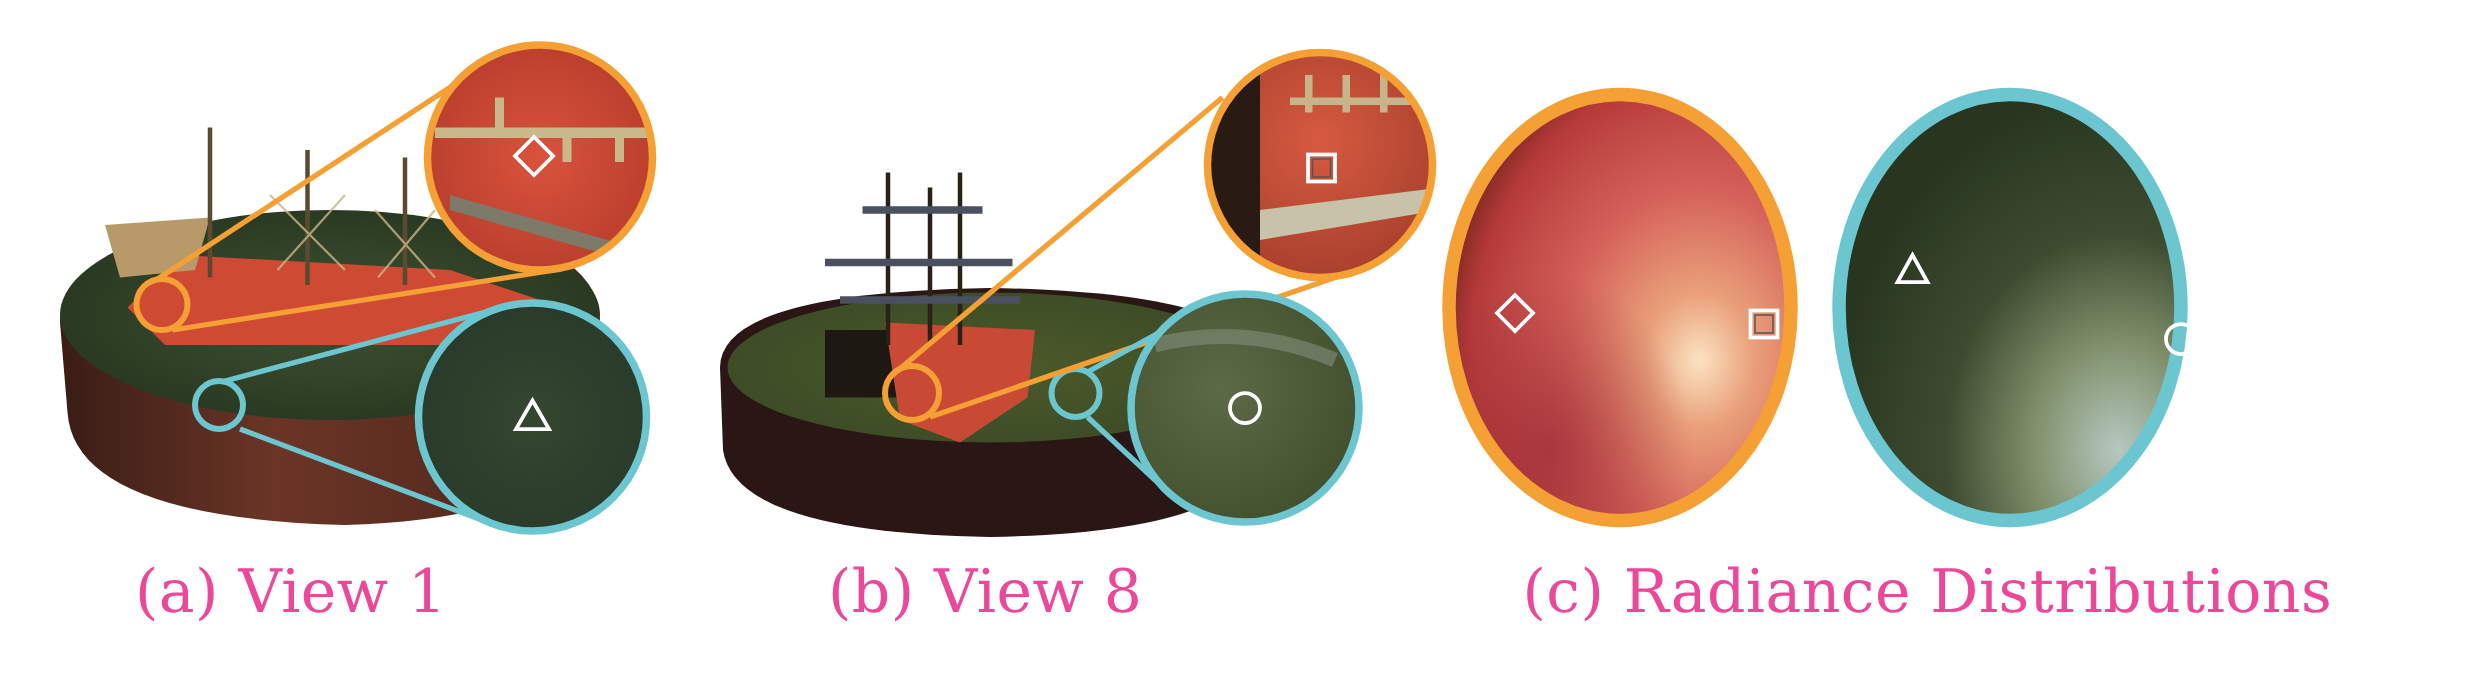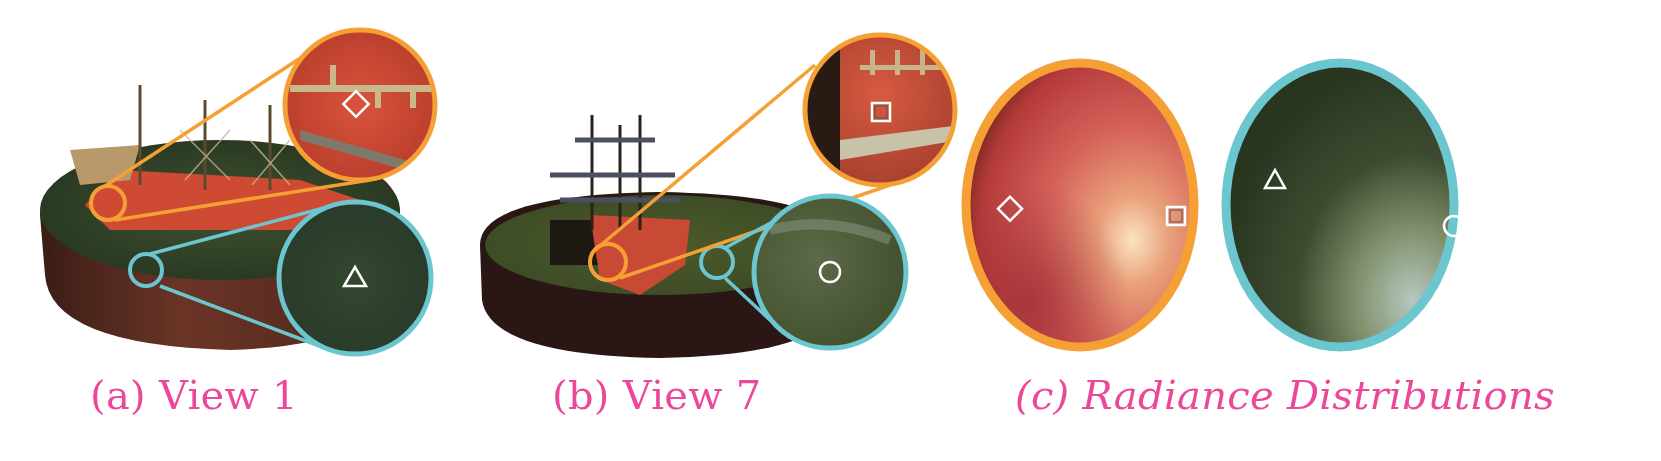--- a/index.html
+++ b/index.html
@@ -141,21 +141,21 @@
     <circle cx="440" cy="110" r="75" fill="none" stroke="#F5A034" stroke-width="5"></circle>
     <rect x="432" y="103" width="18" height="18" fill="none" stroke="#ffffff" stroke-width="2.5"></rect>
     <rect x="435" y="106" width="12" height="12" fill="none" stroke="#555" stroke-width="1"></rect>
     <g clip-path="url(#clipB2)">
       <rect x="310" y="195" width="160" height="160" fill="url(#waterZoomB)"></rect>
       <path d="M330 230 Q390 215 450 240" stroke="#8a9a86" stroke-width="10" fill="none" opacity="0.5"></path>
     </g>
     <circle cx="390" cy="272" r="76" fill="none" stroke="#6CC6CF" stroke-width="5"></circle>
     <circle cx="390" cy="272" r="10" fill="none" stroke="#ffffff" stroke-width="2.5"></circle>
   </svg>
-  <div class="caption" style="left:112px;">(b) View 7</div>
+  <div class="caption" style="left:112px;">(b) View 8</div>
 </div>
 
 <div class="panel" style="left:960px;width:701px;">
   <svg width="701" height="370">
     <defs>
       <radialGradient id="radOrange" cx="0.72" cy="0.6" r="0.75">
         <stop offset="0" stop-color="#fbe3c2"></stop>
         <stop offset="0.2" stop-color="#e9a07a"></stop>
         <stop offset="0.5" stop-color="#d5625a"></stop>
         <stop offset="0.85" stop-color="#b53a3a"></stop>
@@ -186,14 +186,14 @@
     <rect x="42" y="200" width="17" height="17" transform="rotate(45 50 208)" fill="none" stroke="#ffffff" stroke-width="2.5"></rect>
     <rect x="207" y="207" width="18" height="18" fill="none" stroke="#ffffff" stroke-width="2.5"></rect>
     <rect x="210" y="210" width="12" height="12" fill="none" stroke="#555" stroke-width="1"></rect>
     <g clip-path="url(#clipC2)">
       <rect x="260" y="60" width="240" height="300" fill="url(#radCyan)"></rect>
     </g>
     <ellipse cx="380" cy="205" rx="114" ry="142" fill="none" stroke="#6CC6CF" stroke-width="9"></ellipse>
     <polygon points="315,170 325,188 305,188" fill="none" stroke="#ffffff" stroke-width="2.5"></polygon>
     <circle cx="494" cy="226" r="10" fill="none" stroke="#ffffff" stroke-width="2.5"></circle>
   </svg>
-  <div class="caption" style="left:55px;font-style:italic;">(c) Radiance Distributions</div>
+  <div class="caption" style="left:55px;">(c) Radiance Distributions</div>
 </div>
 
 </body></html>

